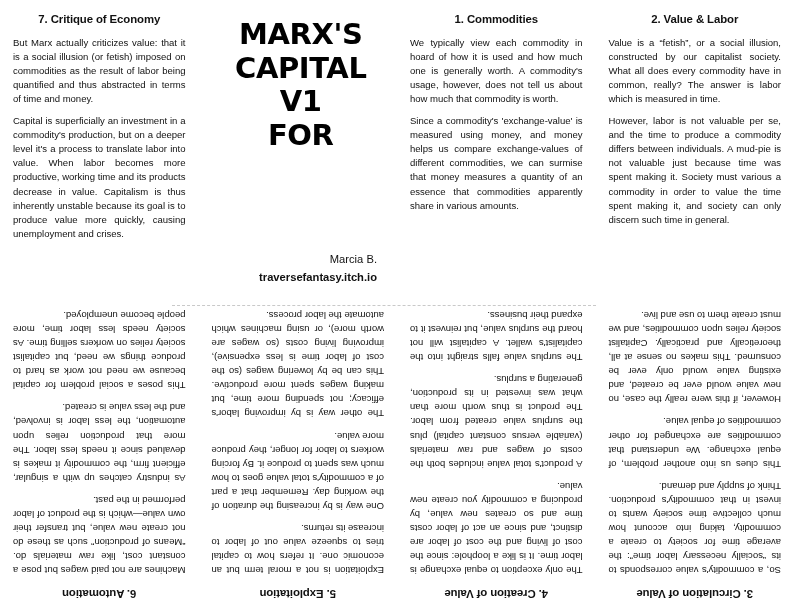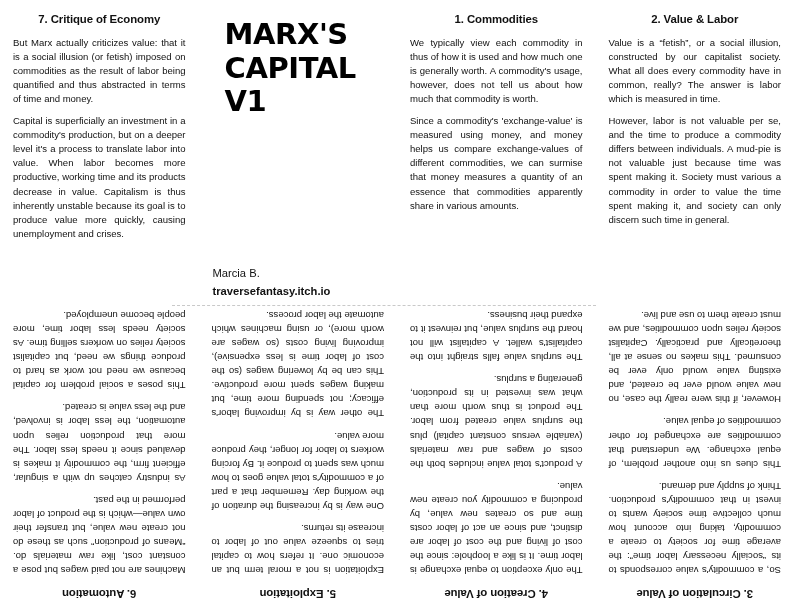--- a/index.html
+++ b/index.html
@@ -75,24 +75,27 @@
   }
   .zine-title {
     font-family: "DejaVu Sans", sans-serif;
     font-weight: bold;
     font-size: 29px;
     line-height: 1.16;
     letter-spacing: -0.4px;
     color: #000;
     margin: 6px 0 0 12px;
     text-transform: uppercase;
+    text-align: center;
   }
   .zine-title .tline { display: block; }
   .credit {
     margin-top: auto;
+    margin-bottom: 14px;
+    text-align: right;
     font-size: 11.2px;
     line-height: 1.55;
     color: #111;
   }
   .credit .author { display: block; }
   .credit .site   { display: block; font-weight: bold; }
 
   
   .fold-line {
     position: absolute;
@@ -116,31 +119,32 @@
       <div class="sec-body">
         <p>But Marx actually criticizes value: that it is a social illusion (or fetish) imposed on commodities as the result of labor being quantified and thus abstracted in terms of time and money.</p>
         <p>Capital is superficially an investment in a commodity's production, but on a deeper level it's a process to translate labor into value. When labor becomes more productive, working time and its products decrease in value. Capitalism is thus inherently unstable because its goal is to produce value more quickly, causing unemployment and crises.</p>
       </div>
     </div>
 
     <div class="title-col">
       <div class="zine-title">
         <span class="tline">MARX'S</span>
         <span class="tline">CAPITAL V1</span>
+        <span class="tline">FOR</span>
       </div>
       <div class="credit">
         <span class="author">Marcia B.</span>
         <span class="site">traversefantasy.itch.io</span>
       </div>
     </div>
 
     <div class="col">
       <div class="sec-head">1. Commodities</div>
       <div class="sec-body">
-        <p>We typically view each commodity in thus of how it is used and how much one is generally worth. A commodity's usage, however, does not tell us about how much that commodity is worth.</p>
+        <p>We typically view each commodity in hoard of how it is used and how much one is generally worth. A commodity's usage, however, does not tell us about how much that commodity is worth.</p>
         <p>Since a commodity's 'exchange-value' is measured using money, and money helps us compare exchange-values of different commodities, we can surmise that money measures a quantity of an essence that commodities apparently share in various amounts.</p>
       </div>
     </div>
 
     <div class="col">
       <div class="sec-head">2. Value &amp; Labor</div>
       <div class="sec-body">
         <p>Value is a “fetish”, or a social illusion, constructed by our capitalist society. What all does every commodity have in common, really? The answer is labor which is measured in time.</p>
         <p>However, labor is not valuable per se, and the time to produce a commodity differs between individuals. A mud-pie is not valuable just because time was spent making it. Society must various a commodity in order to value the time spent making it, and society can only discern such time in general.</p>
       </div>

